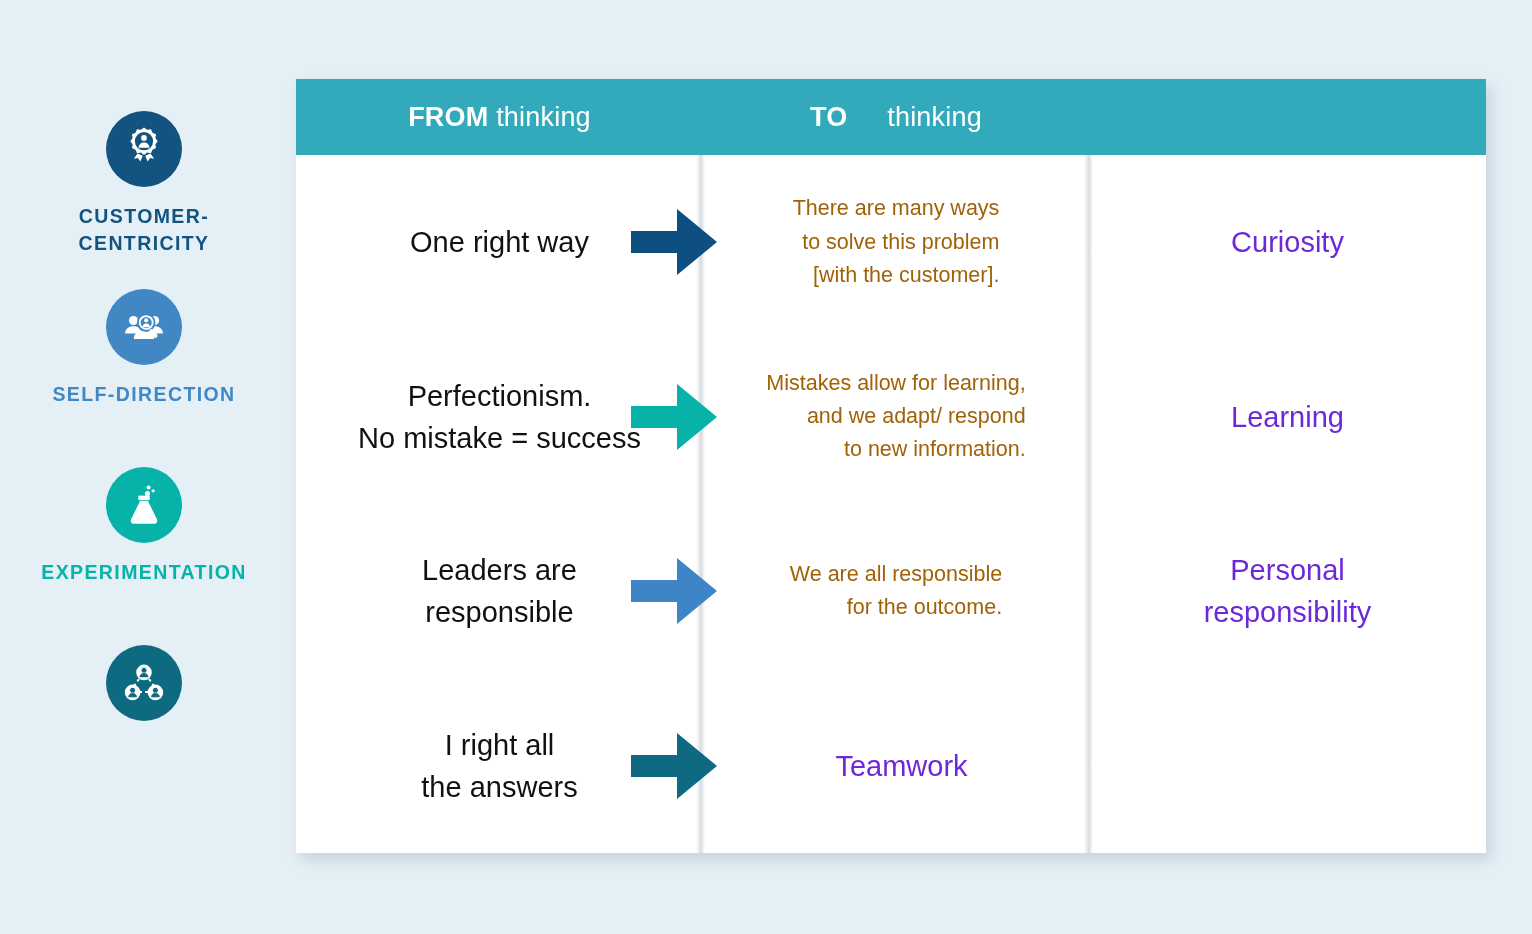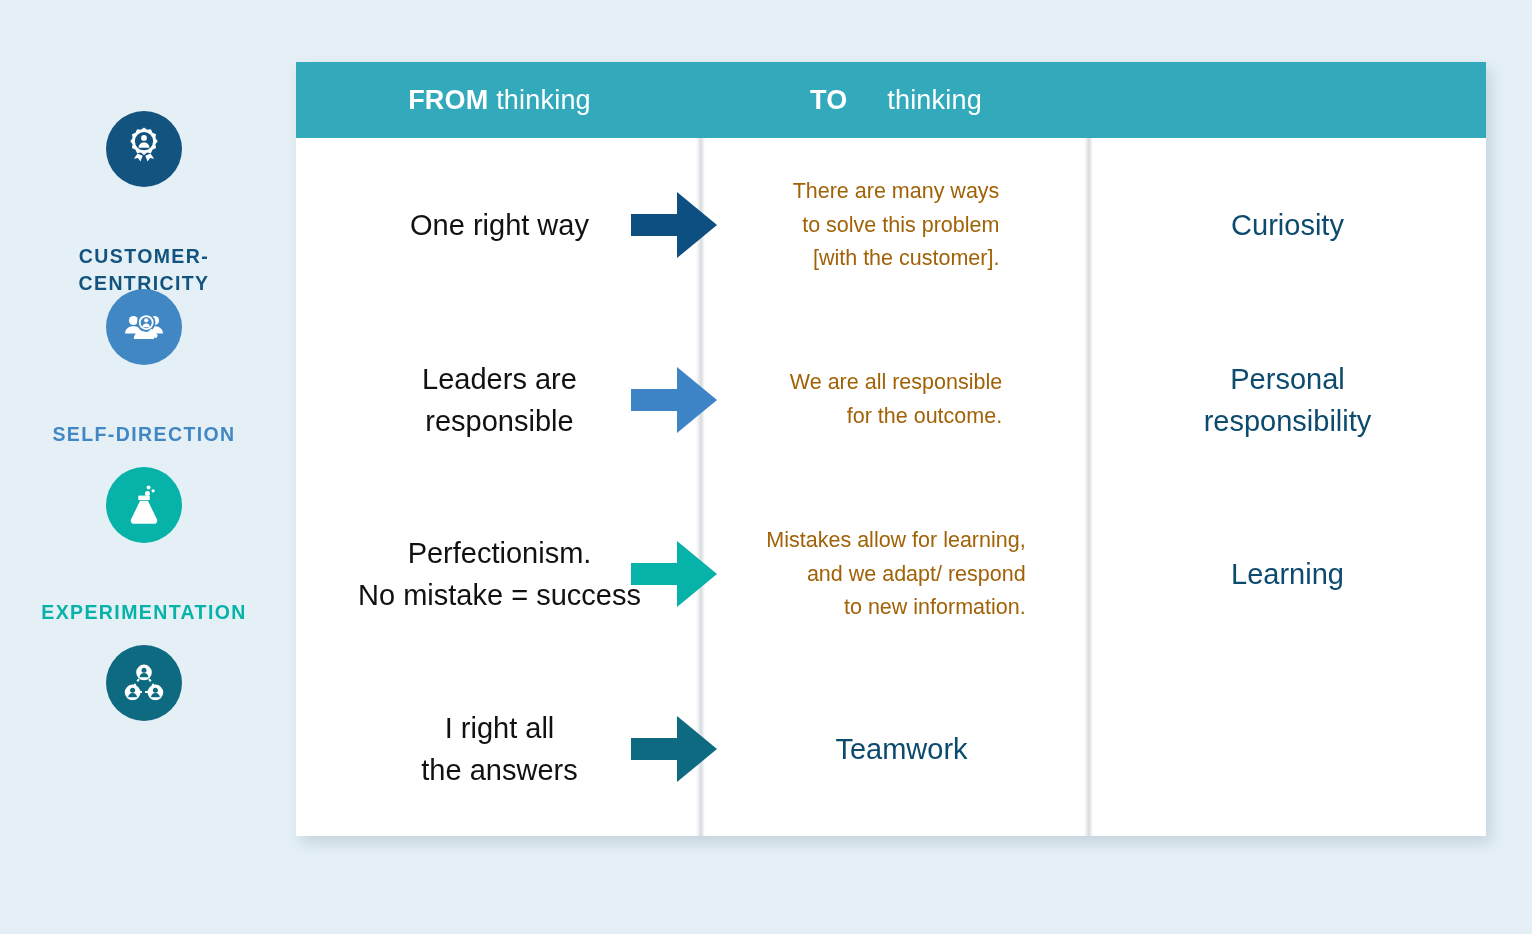--- a/index.html
+++ b/index.html
@@ -28,21 +28,20 @@
     align-items: center;
     gap: 0px;
   }
   .pillar {
     width: 288px;
     height: 178px;
     display: flex;
     flex-direction: column;
     align-items: center;
     justify-content: flex-start;
-    gap: 40px;
   }
   .pillar-icon {
     width: 76px;
     height: 76px;
     border-radius: 50%;
     display: flex;
     align-items: center;
     justify-content: center;
     flex: none;
   }
@@ -54,21 +53,21 @@
     letter-spacing: 1.4px;
     text-align: center;
     line-height: 1.38;
     white-space: pre-line;
   }
 
   
   #panel {
     position: absolute;
     left: 296px;
-    top: 62px;
+    top: 79px;
     width: 1190px;
     height: 774px;
     box-shadow: 5px 7px 14px rgba(80,110,130,0.22);
   }
   #panel-header {
     position: absolute;
     left: 0;
     top: 0;
     width: 100%;
     height: 76px;
@@ -169,21 +168,21 @@
     box-sizing: border-box;
     padding: 0 18px;
   }
   .cell-mindset {
     width: 397px;
     display: flex;
     align-items: center;
     justify-content: center;
     text-align: center;
     font-size: 29px;
-    color: #0c4a6e;
+    color: #6d28d9;
     line-height: 1.45;
     white-space: pre-line;
     box-sizing: border-box;
     padding: 0 14px;
   }
 </style>
 </head>
 <body>
 
 <div id="sidebar">
@@ -293,52 +292,52 @@
             </svg>
           </div>
         </div>
         <div class="cell-to">There are many ways
 to solve this problem
 [with the customer].</div>
         <div class="cell-mindset">Curiosity</div>
       </div>
 
       <div class="row">
+        <div class="cell-from">Perfectionism.
+No mistake = success</div>
+        <div class="cell-arrow">
+          <div class="arrow-wrap">
+            <svg width="86" height="66" viewBox="0 0 86 66">
+              <path d="M0 22 H46 V0 L86 33 L46 66 V44 H0 Z" fill="#07b2a8"></path>
+            </svg>
+          </div>
+        </div>
+        <div class="cell-to">Mistakes allow for learning,
+and we adapt/ respond
+to new information.</div>
+        <div class="cell-mindset">Learning</div>
+      </div>
+
+      <div class="row">
         <div class="cell-from">Leaders are
 responsible</div>
         <div class="cell-arrow">
           <div class="arrow-wrap">
             <svg width="86" height="66" viewBox="0 0 86 66">
               <path d="M0 22 H46 V0 L86 33 L46 66 V44 H0 Z" fill="#3d85c6"></path>
             </svg>
           </div>
         </div>
         <div class="cell-to">We are all responsible
 for the outcome.</div>
         <div class="cell-mindset">Personal
 responsibility</div>
       </div>
 
       <div class="row">
-        <div class="cell-from">Perfectionism.
-No mistake = success</div>
-        <div class="cell-arrow">
-          <div class="arrow-wrap">
-            <svg width="86" height="66" viewBox="0 0 86 66">
-              <path d="M0 22 H46 V0 L86 33 L46 66 V44 H0 Z" fill="#07b2a8"></path>
-            </svg>
-          </div>
-        </div>
-        <div class="cell-to">Mistakes allow for learning,
-and we adapt/ respond
-to new information.</div>
-        <div class="cell-mindset">Learning</div>
-      </div>
-
-      <div class="row">
         <div class="cell-from">I right all
 the answers</div>
         <div class="cell-arrow">
           <div class="arrow-wrap">
             <svg width="86" height="66" viewBox="0 0 86 66">
               <path d="M0 22 H46 V0 L86 33 L46 66 V44 H0 Z" fill="#0e6a80"></path>
             </svg>
           </div>
         </div>
         <div class="cell-mindset">Teamwork</div>

